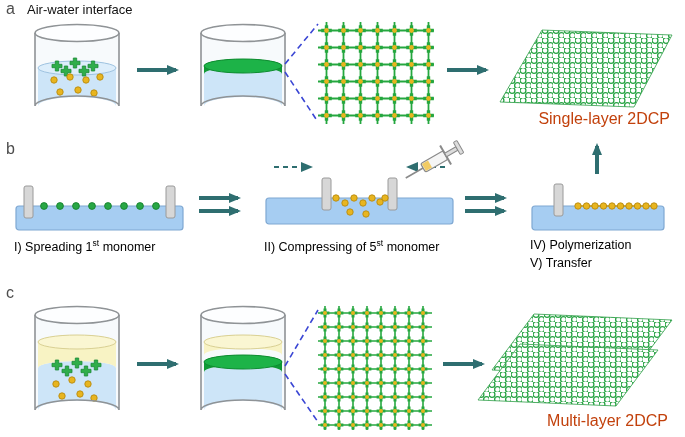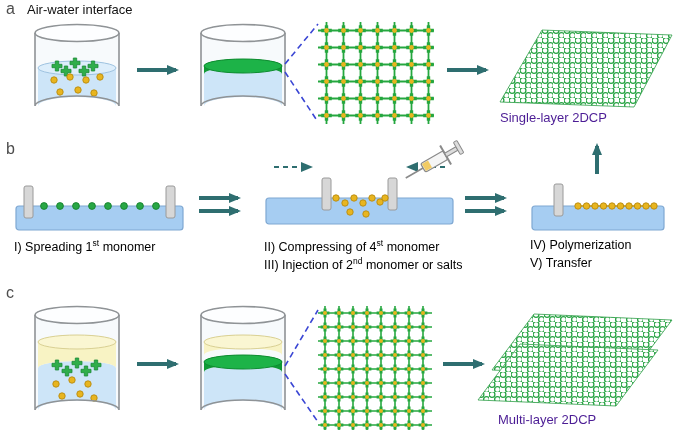--- a/index.html
+++ b/index.html
@@ -5,21 +5,21 @@
   html,body{margin:0;padding:0;background:#fff;}
   #canvas{
     position:relative;width:685px;height:437px;background:#fff;overflow:hidden;
     font-family:"Liberation Sans","DejaVu Sans",sans-serif;color:#111;
   }
   .abs{position:absolute;}
   .panel-letter{font-size:16px;color:#4d4d4d;}
   .panel-title{font-size:13px;color:#111;}
   .step-label{font-size:12.5px;color:#000000;white-space:nowrap;}
   .step-label sup{font-size:8.5px;}
-  .product-label{font-size:13px;color:#4c1d95;text-align:left;width:170px;}
+  .product-label{font-size:16px;color:#c2410c;text-align:right;width:170px;}
   svg{display:block;overflow:visible;}
 </style>
 </head>
 <body>
 
 <div id="canvas">
 
   <svg width="0" height="0" style="position:absolute" aria-hidden="true">
     <defs>
       <g id="plus">
@@ -158,24 +158,21 @@
       <line x1="4" y1="24" x2="24" y2="24" stroke="#8a8a8a" stroke-width="1.6"></line>
       <rect x="24" y="19" width="26" height="10" rx="2" fill="#f5f5f5" stroke="#8a8a8a" stroke-width="1.2"></rect>
       <rect x="25" y="20" width="7" height="8" fill="#f0c040" opacity="0.8"></rect>
       <line x1="50" y1="13" x2="50" y2="35" stroke="#8a8a8a" stroke-width="2"></line>
       <rect x="50" y="22" width="13" height="4" fill="#dcdcdc" stroke="#8a8a8a" stroke-width="1"></rect>
       <rect x="63" y="17" width="4" height="14" rx="1" fill="#dcdcdc" stroke="#8a8a8a" stroke-width="1"></rect>
     </g>
   </svg>
 
   <div class="abs step-label" style="left:264px;top:238px">
-    <span>II) Compressing of 4</span><sup>st</sup><span> monomer</span>
-  </div>
-  <div class="abs step-label" style="left:264px;top:256px">
-    <span>III) Injection of 2</span><sup>nd</sup><span> monomer or salts</span>
+    <span>II) Compressing of 5</span><sup>st</sup><span> monomer</span>
   </div>
 
   <svg class="abs" style="left:462px;top:190px" width="58" height="30" viewBox="0 0 58 30">
     <path d="M3,8 H42" stroke="#2E6E70" stroke-width="4" marker-end="url(#ah)"></path>
     <path d="M3,21 H42" stroke="#2E6E70" stroke-width="4" marker-end="url(#ah)"></path>
   </svg>
 
   <svg class="abs" style="left:528px;top:176px" width="140" height="60" viewBox="0 0 140 60">
     <rect x="4" y="30" width="132" height="24" rx="3" fill="#a6cdf2" stroke="#7fa8d2" stroke-width="1.2"></rect>
     <rect x="26" y="8" width="9" height="32" rx="2" fill="#d7d7d7" stroke="#9a9a9a"></rect>

